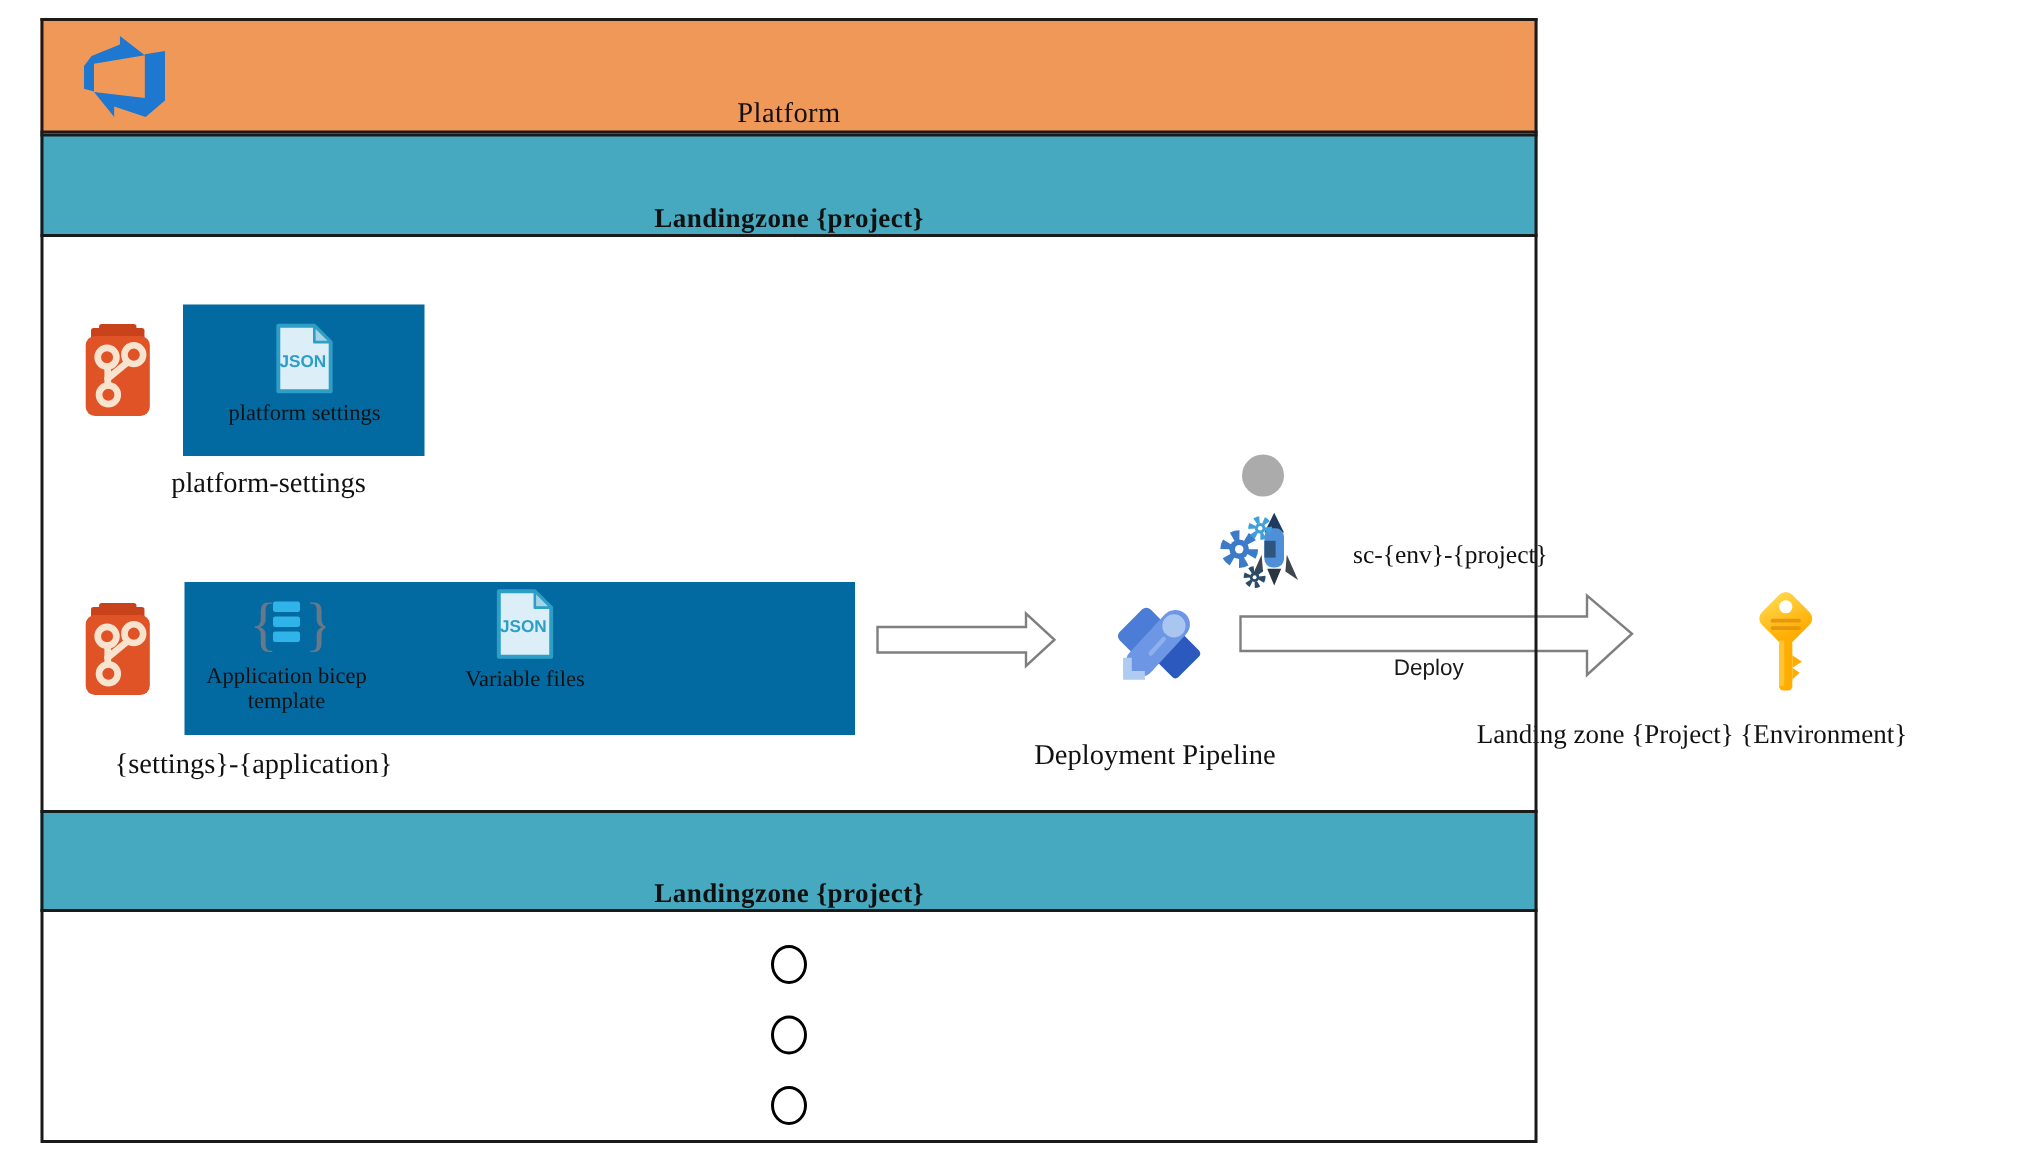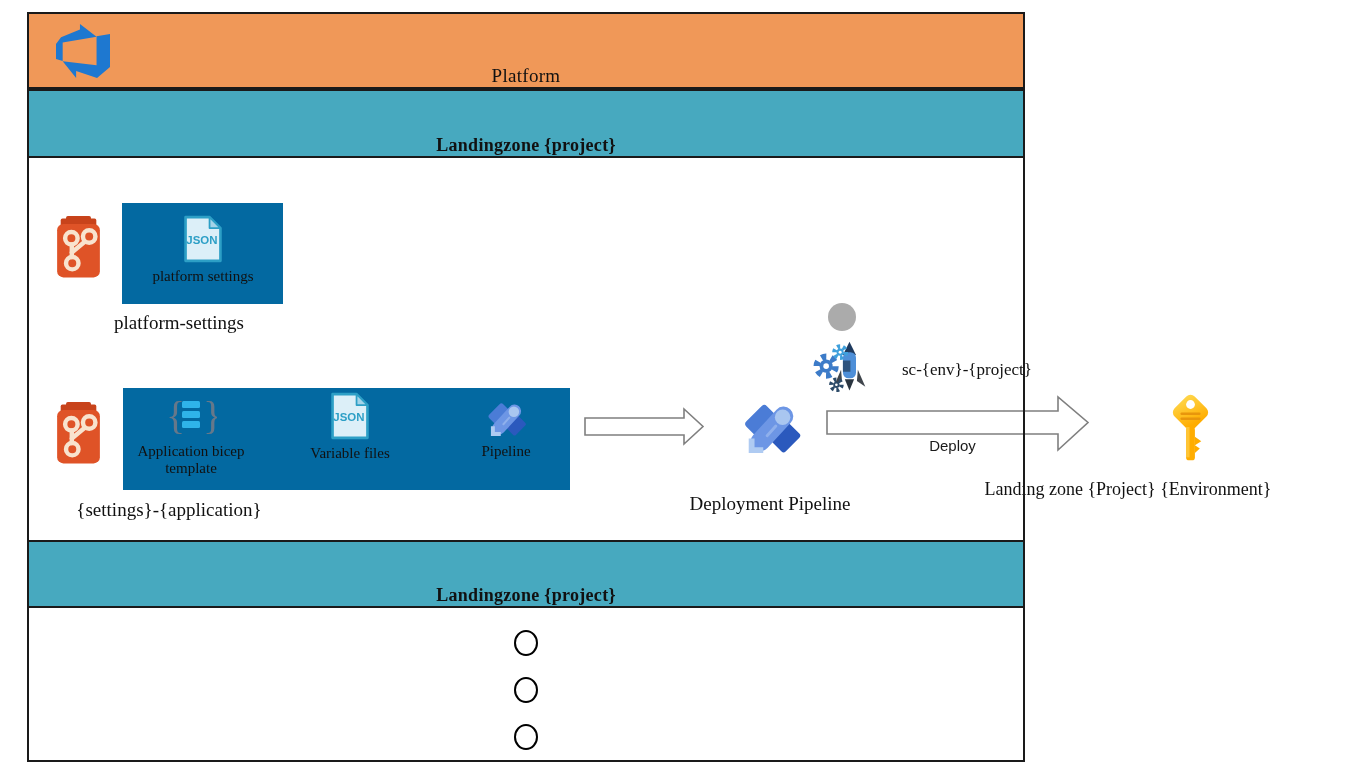--- a/index.html
+++ b/index.html
@@ -102,31 +102,20 @@
 
     <div class="box-item" style="left:162px;top:4px;width:130px;">
       <svg width="44" height="48" viewBox="0 0 40 44">
         <path d="M4,2 H26 L36,12 V42 H4 Z" fill="#DCEFF8" stroke="#2D9FC6" stroke-width="2.4" stroke-linejoin="round"></path>
         <path d="M26,2 L26,12 H36 Z" fill="#A5D4E8" stroke="#2D9FC6" stroke-width="1.6" stroke-linejoin="round"></path>
         <text class="json-text" x="19" y="27" text-anchor="middle" font-size="10.5" fill="#2D9FC6">JSON</text>
       </svg>
       <span class="item-label">Variable files</span>
     </div>
 
-    <div class="box-item" style="left:328px;top:8px;width:110px;">
-      <svg width="42" height="42" viewBox="0 0 64 64">
-        <rect x="10" y="16" width="30" height="30" rx="4" transform="rotate(45 25 31)" fill="#4B7CD6"></rect>
-        <rect x="32" y="30" width="26" height="26" rx="3" transform="rotate(45 45 43)" fill="#2B59BD"></rect>
-        <line x1="21" y1="49" x2="45" y2="23" stroke="#6D96E5" stroke-width="20" stroke-linecap="round"></line>
-        <line x1="28" y1="43" x2="37" y2="33" stroke="#8FB0EC" stroke-width="3" stroke-linecap="round"></line>
-        <circle cx="44" cy="24" r="8" fill="#A9C6F0"></circle>
-        <path d="M12,46 V58 H24" stroke="#AFCBF2" stroke-width="6" fill="none"></path>
-      </svg>
-      <span class="item-label">Pipeline</span>
-    </div>
   </div>
   <div class="repo-label" style="left:54px;top:499px;width:230px;">{settings}-{application}</div>
 
   <svg class="arrow-svg" style="left:584px;top:405px;" width="122" height="43" viewBox="0 0 122 43">
     <polygon points="1,13 100,13 100,4 119,21.5 100,39 100,30 1,30" fill="#ffffff" stroke="#7F7F7F" stroke-width="1.6"></polygon>
   </svg>
 
   <svg class="icon-svg" style="left:740px;top:394px;" width="62" height="62" viewBox="0 0 64 64">
     <rect x="10" y="16" width="30" height="30" rx="4" transform="rotate(45 25 31)" fill="#4B7CD6"></rect>
     <rect x="32" y="30" width="26" height="26" rx="3" transform="rotate(45 45 43)" fill="#2B59BD"></rect>

